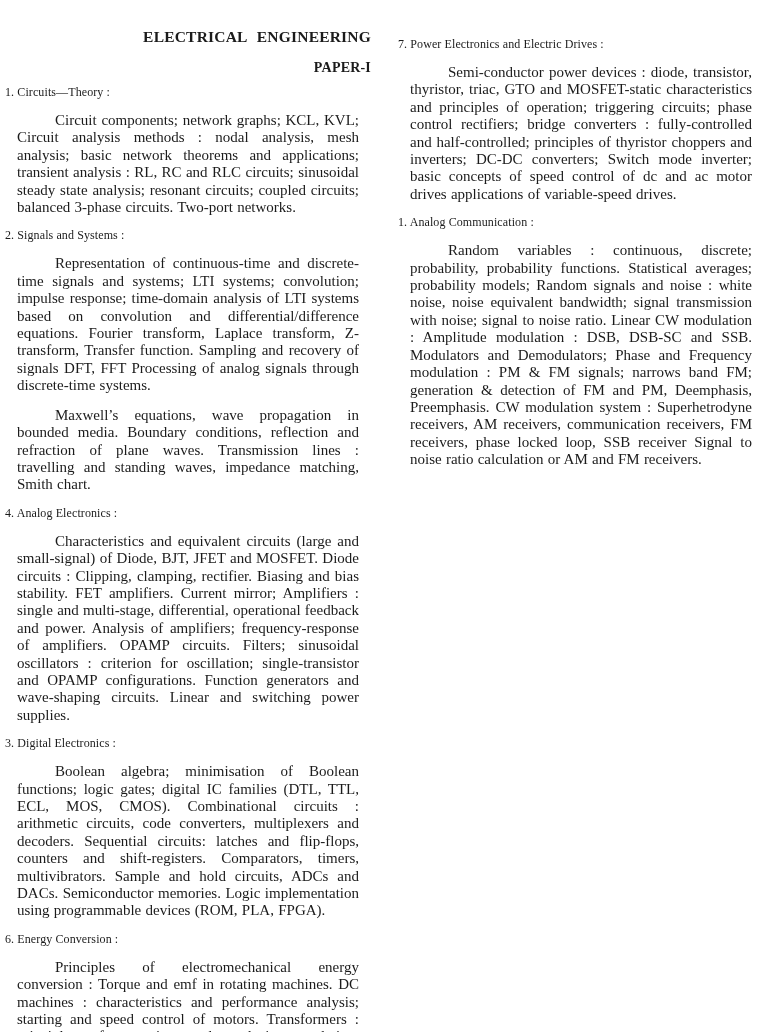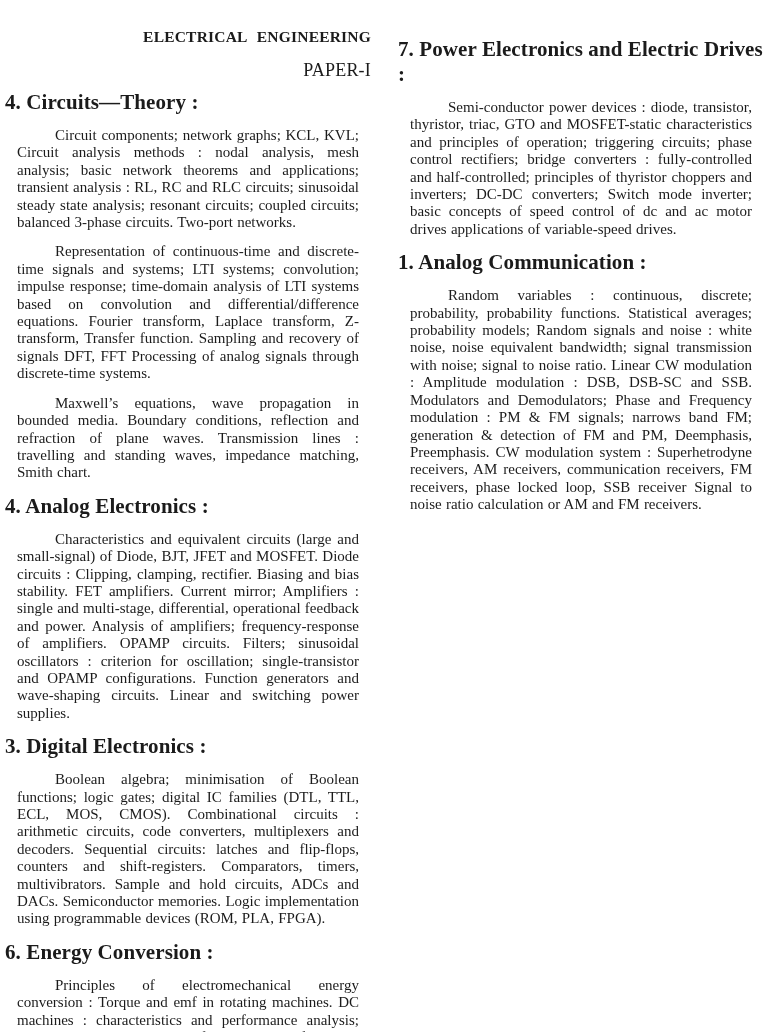--- a/index.html
+++ b/index.html
@@ -26,28 +26,28 @@
   }
   .doc-header { text-align: right; }
   .doc-title {
     font-size: 15.5px;
     font-weight: bold;
     margin: 0 0 14px 0;
     letter-spacing: 0.2px;
     word-spacing: 6px;
   }
   .doc-subtitle {
-    font-size: 18px;
-    font-weight: normal;
+    font-size: 14px;
+    font-weight: bold;
     margin: 0 0 4px 0;
     letter-spacing: 0.2px;
   }
   .section-heading {
-    font-size: 21px;
-    font-weight: bold;
+    font-size: 12px;
+    font-weight: normal;
     margin: 9px 0 6px 0;
     letter-spacing: 0.1px;
   }
   .section-body {
     font-size: 15px;
     line-height: 17.4px;
     margin: 12px;
     text-align: justify;
     text-indent: 38px;
     word-spacing: 0.5px;
@@ -59,25 +59,26 @@
 <div class="page">
 
   <div class="col">
 
     <div class="doc-header">
       <h1 class="doc-title">ELECTRICAL ENGINEERING</h1>
       <h2 class="doc-subtitle">PAPER-I</h2>
     </div>
 
     <section>
-      <h3 class="section-heading">4. Circuits—Theory :</h3>
+      <h3 class="section-heading">1. Circuits—Theory :</h3>
       <p class="section-body">Circuit components; network graphs; KCL, KVL; Circuit analysis methods : nodal analysis, mesh analysis; basic network theorems and applications; transient analysis : RL, RC and RLC circuits; sinusoidal steady state analysis; resonant circuits; coupled circuits; balanced 3-phase circuits. Two-port networks.</p>
     </section>
 
     <section>
+      <h3 class="section-heading">2. Signals and Systems :</h3>
       <p class="section-body">Representation of continuous-time and discrete-time signals and systems; LTI systems; convolution; impulse response; time-domain analysis of LTI systems based on convolution and differential/difference equations. Fourier transform, Laplace transform, Z-transform, Transfer function. Sampling and recovery of signals DFT, FFT  Processing of analog signals through discrete-time systems.</p>
     </section>
 
     <section>
       <p class="section-body">Maxwell’s equations, wave propagation in bounded media. Boundary conditions, reflection and refraction of plane waves. Transmission lines : travelling and standing waves, impedance matching, Smith chart.</p>
     </section>
 
     <section>
       <h3 class="section-heading">4. Analog Electronics :</h3>
       <p class="section-body">Characteristics and equivalent circuits (large and small-signal) of Diode, BJT, JFET and MOSFET. Diode circuits : Clipping, clamping, rectifier. Biasing and bias stability. FET amplifiers. Current mirror; Amplifiers : single and multi-stage, differential, operational feedback and power. Analysis of amplifiers; frequency-response of amplifiers. OPAMP circuits. Filters; sinusoidal oscillators : criterion for oscillation; single-transistor and OPAMP configurations. Function generators and wave-shaping circuits. Linear and switching power supplies.</p>

